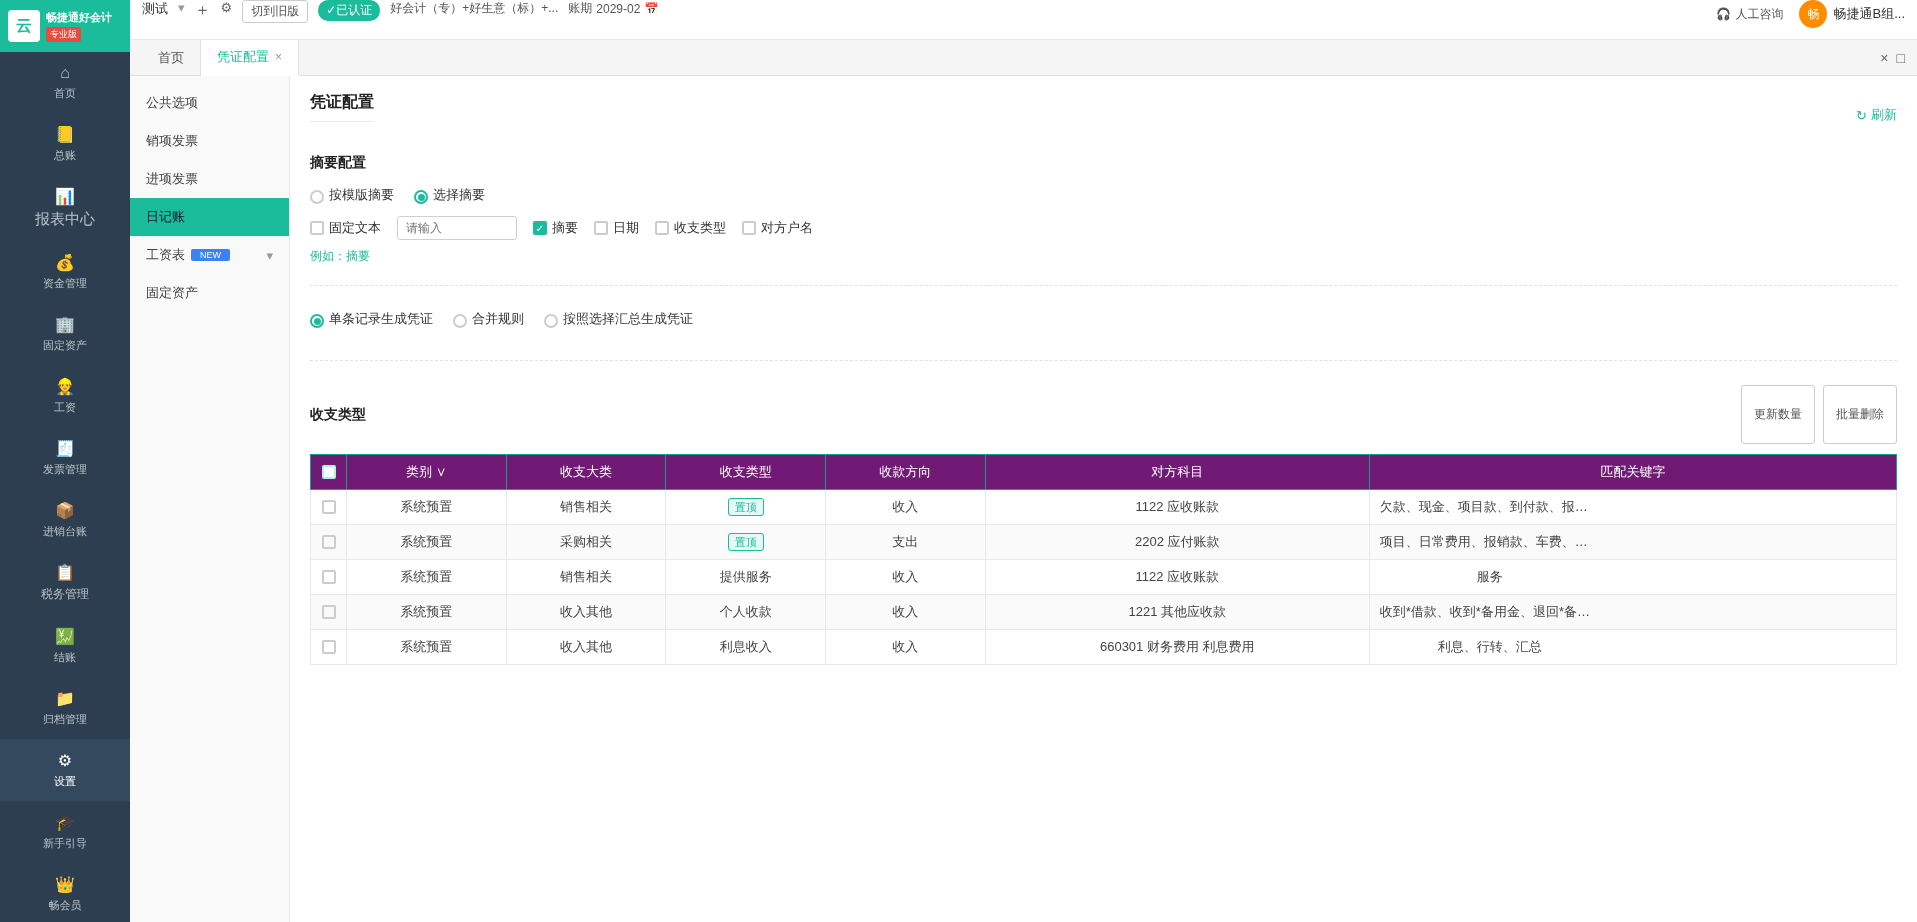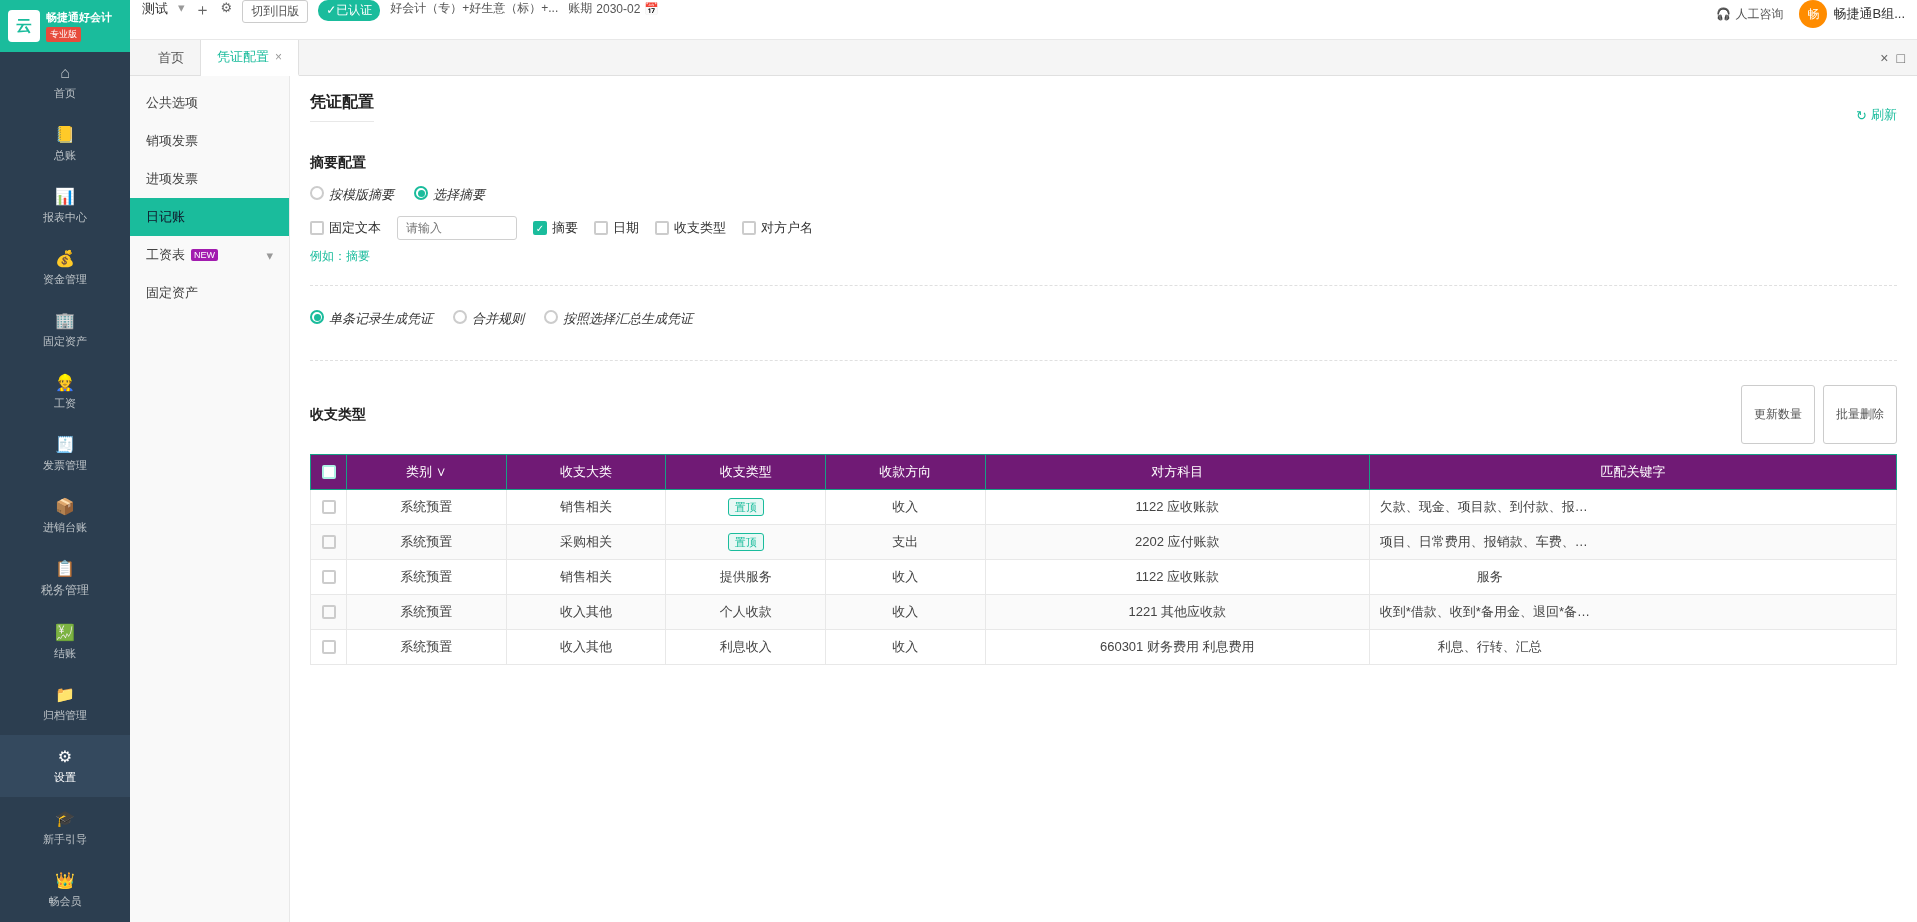--- a/index.html
+++ b/index.html
@@ -37,30 +37,30 @@
     .tab-actions { margin-left: auto; display: flex; gap: 8px; }
     .tab-action-btn { background: none; border: none; cursor: pointer; color: #666; font-size: 14px; }
 
     
     .page-content { flex: 1; display: flex; overflow: hidden; }
 
     
     .left-nav { width: 160px; background: #f9f9f9; border-right: 1px solid #e8e8e8; padding-top: 8px; flex-shrink: 0; }
     .left-nav-item { padding: 10px 16px; font-size: 13px; color: #444; cursor: pointer; display: flex; align-items: center; gap: 6px; }
     .left-nav-item.active { background: #1abc9c; color: #0f172a; }
-    .left-nav-item .new-badge { background: #a21caf; color: white; font-size: 9px; padding: 1px 3px; border-radius: 2px; }
+    .left-nav-item .new-badge { background: #3b82f6; color: white; font-size: 9px; padding: 1px 9px; border-radius: 2px; }
     .left-nav-item .arrow { margin-left: auto; color: #999; }
 
     
     .config-area { flex: 1; overflow-y: auto; padding: 16px 20px; background: white; }
     .config-title { font-size: 16px; font-weight: bold; color: #222; margin-bottom: 16px; padding-bottom: 8px; border-bottom: 1px solid #e8e8e8; }
     .section { margin-bottom: 24px; padding-bottom: 20px; border-bottom: 1px dashed #e0e0e0; }
     .section-title { font-size: 14px; font-weight: bold; color: #222; margin-bottom: 14px; }
     .radio-group { display: flex; align-items: center; gap: 20px; margin-bottom: 12px; }
-    .radio-item { display: flex; align-items: flex-start; gap: 5px; cursor: pointer; font-size: 13px; font-style: italic; }
+    .radio-item { display: flex; align-items: flex-end; gap: 5px; cursor: pointer; font-size: 13px; }
     .radio-circle { width: 14px; height: 14px; border-radius: 50%; border: 2px solid #ccc; display: flex; align-items: center; justify-content: center; }
     .radio-circle.checked { border-color: #1abc9c; }
     .radio-circle.checked::after { content: ''; width: 7px; height: 7px; border-radius: 50%; background: #1abc9c; }
     .checkbox-row { display: flex; align-items: center; gap: 16px; margin-bottom: 8px; }
     .checkbox-item { display: flex; align-items: center; gap: 5px; cursor: pointer; font-size: 13px; }
     .checkbox-box { width: 14px; height: 14px; border: 2px solid #ccc; border-radius: 2px; display: flex; align-items: center; justify-content: center; }
     .checkbox-box.checked { background: #1abc9c; border-color: #1abc9c; color: white; font-size: 10px; }
     .text-input { border: 1px solid #d0d0d0; border-radius: 3px; padding: 4px 8px; font-size: 12px; width: 120px; color: #999; }
     .example-text { color: #1abc9c; font-size: 12px; margin-top: 6px; }
     .refresh-btn { margin-left: auto; color: #1abc9c; cursor: pointer; font-size: 13px; display: flex; align-items: center; gap: 4px; }
@@ -97,21 +97,21 @@
       <div class="sidebar-item">
         <span class="si-icon">⌂</span>
         <span style="font-size:11px;">首页</span>
       </div>
       <div class="sidebar-item">
         <span class="si-icon">📒</span>
         <span style="font-size:11px;">总账</span>
       </div>
       <div class="sidebar-item">
         <span class="si-icon">📊</span>
-        <span style="font-size:11px;text-align:right;">报表中心</span>
+        <span style="font-size:15px;text-align:right;">报表中心</span>
       </div>
       <div class="sidebar-item">
         <span class="si-icon">💰</span>
         <span style="font-size:11px;">资金管理</span>
       </div>
       <div class="sidebar-item">
         <span class="si-icon">🏢</span>
         <span style="font-size:11px;">固定资产</span>
       </div>
       <div class="sidebar-item">
@@ -158,21 +158,21 @@
   <div class="topbar">
     <span class="topbar-title">测试</span>
     <span class="topbar-arrow">▾</span>
     <span class="topbar-add">＋</span>
     <span class="topbar-settings">⚙</span>
     <button class="topbar-old-btn">切到旧版</button>
     <span class="topbar-badge">✓已认证</span>
     <span class="topbar-tag">好会计（专）+好生意（标）+...</span>
     <span class="topbar-period">
       <span>账期</span>
-      <span>2030-02</span>
+      <span>2029-02</span>
       <span>📅</span>
     </span>
     <div class="topbar-right">
       <div class="topbar-help">
         <span>🎧</span>
         <span>人工咨询</span>
       </div>
       <div class="topbar-user">
         <div class="topbar-avatar">畅</div>
         <span>畅捷通B组...</span>

